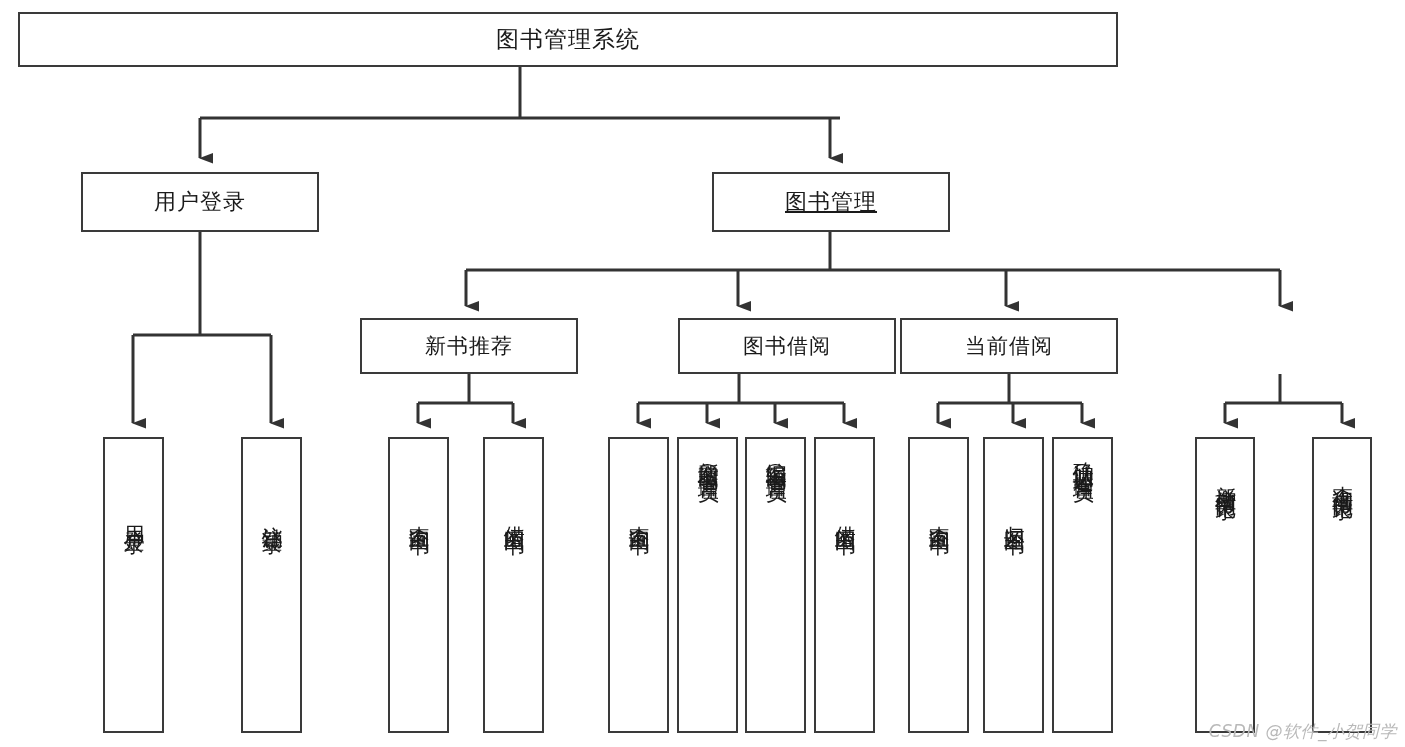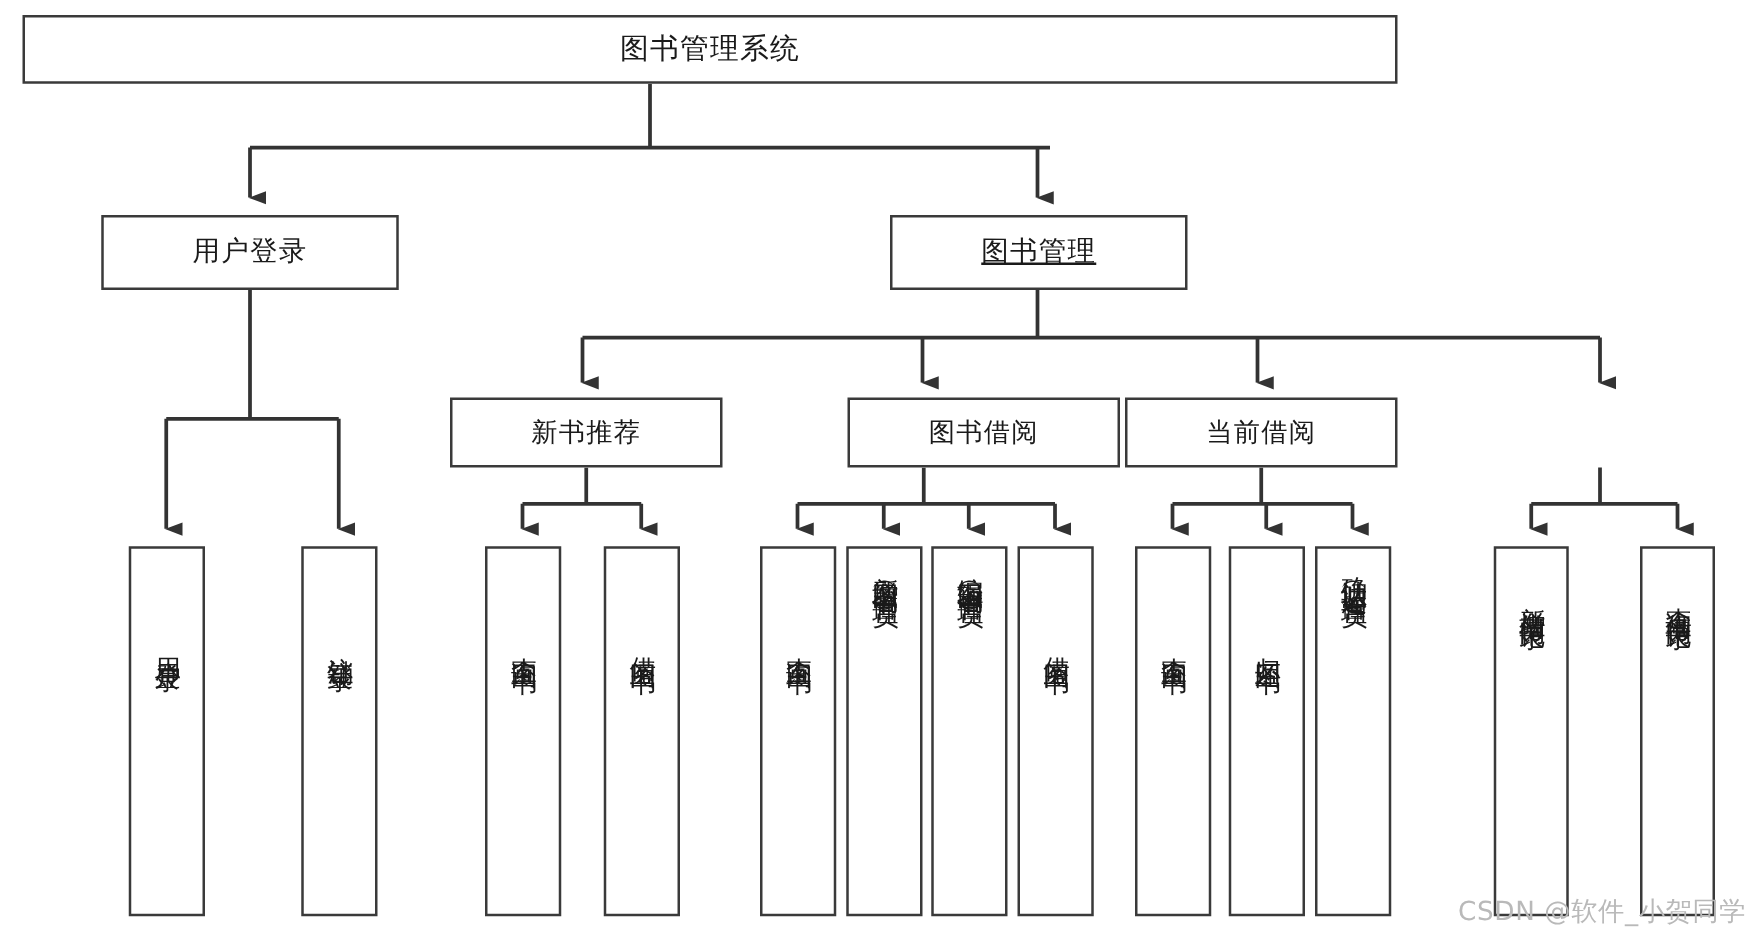--- a/index.html
+++ b/index.html
@@ -57,24 +57,25 @@
     line-height: 1.32;
     letter-spacing: 3px;
     white-space: pre-line;
     text-align: left;
   }
   .node.leaf.topalign { padding-top: 6px; }
   .watermark {
     position: absolute;
     right: 8px;
     bottom: 4px;
-    font-size: 21px;
+    font-size: 17px;
     color: #b9b9b9;
     white-space: nowrap;
     letter-spacing: 0.5px;
+    font-style: italic;
   }
 </style>
 </head>
 <body>
 
 <div id="canvas">
 
   <svg class="edges" viewBox="0 0 1405 747" xmlns="http://www.w3.org/2000/svg">
     <defs>
       <marker id="arrow" viewBox="0 0 12 14" refX="5.5" refY="13" markerWidth="12" markerHeight="14" orient="auto" markerUnits="userSpaceOnUse">

